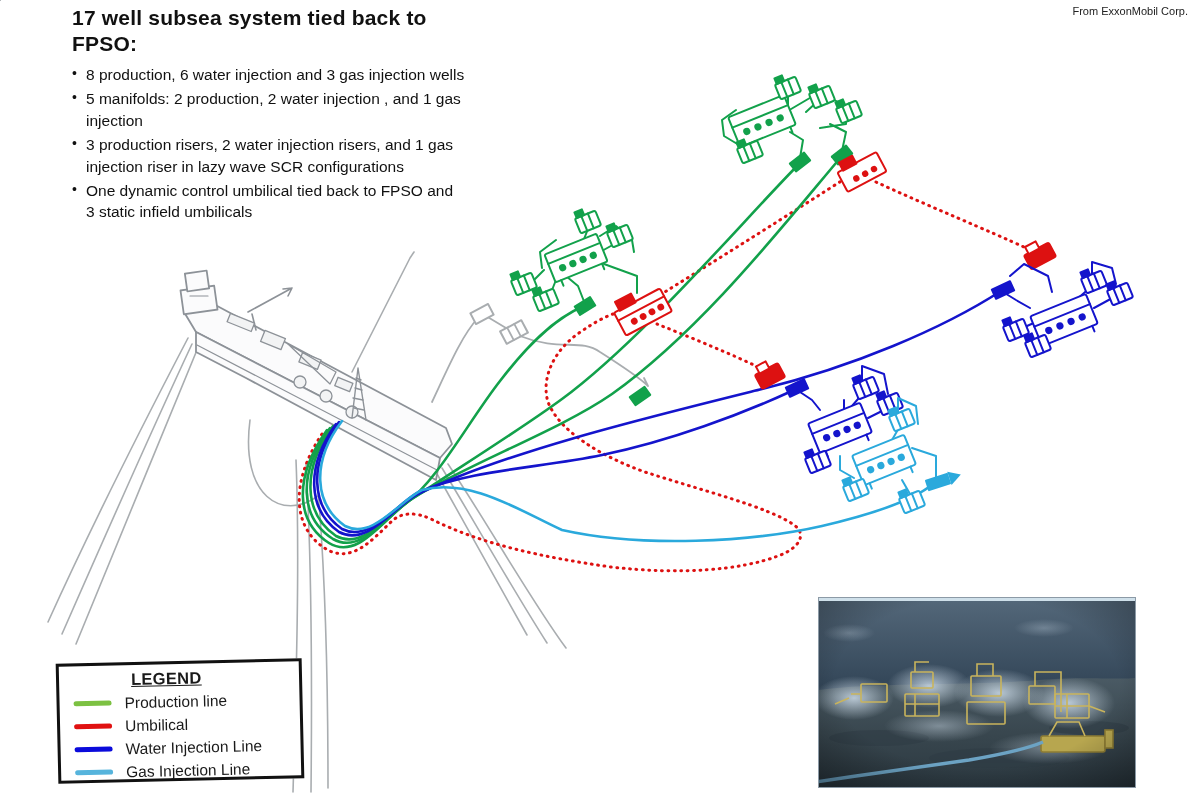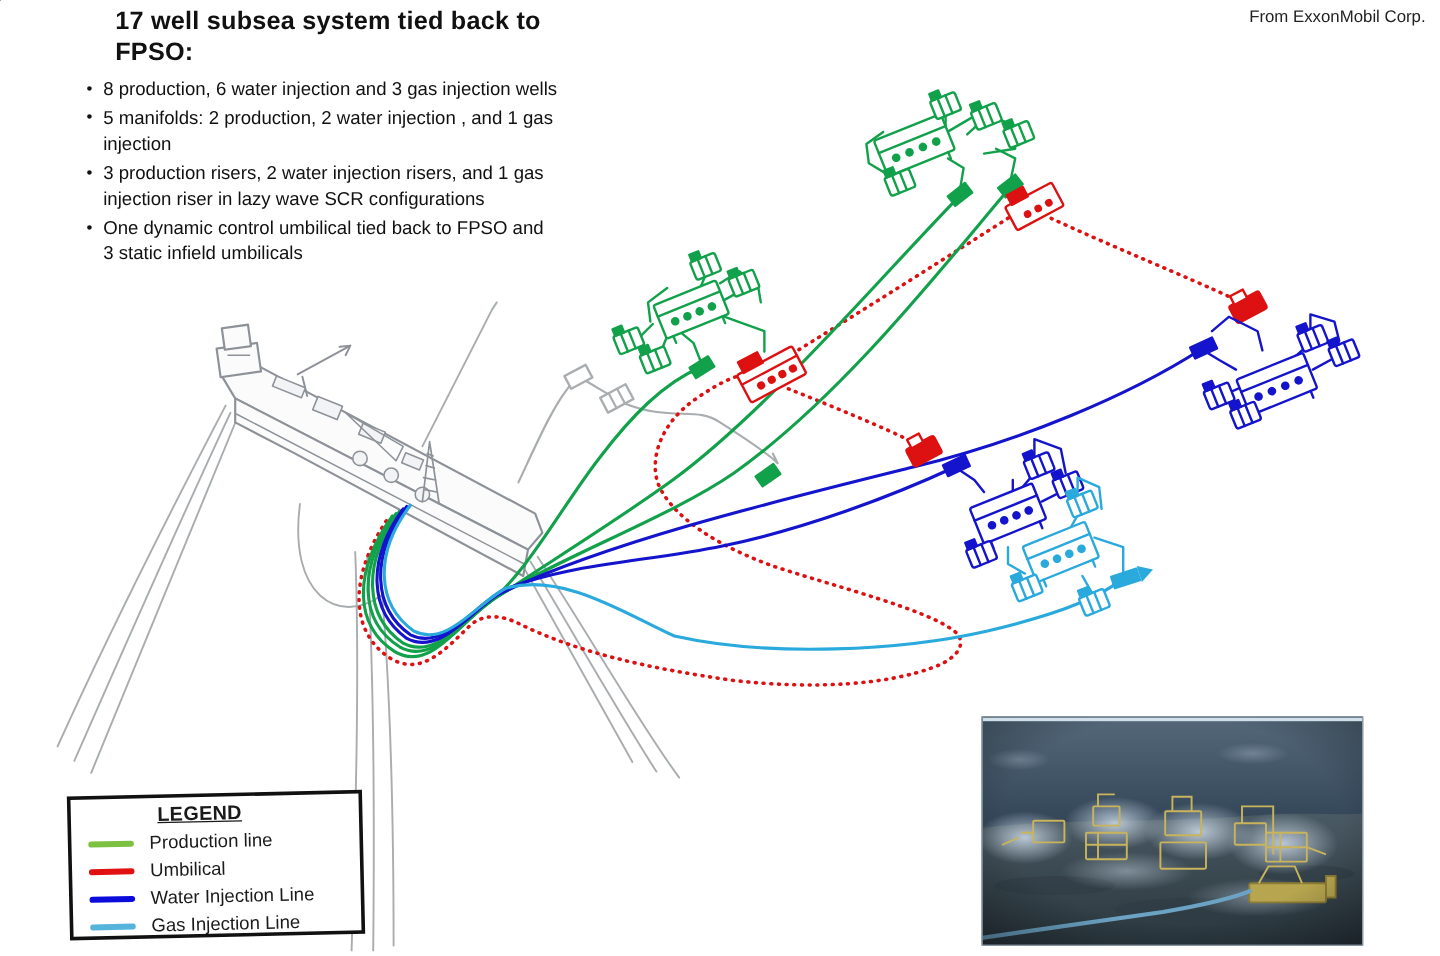--- a/index.html
+++ b/index.html
@@ -1,25 +1,25 @@
 <!DOCTYPE html>
 <html style="--c-prod: #12a14b; --c-umb: #dd1111; --c-water: #1414cc; --c-gas: #2aa9dc; --c-struct: #8d9298; --c-moor: #a9adb0;"><head>
 <meta charset="utf-8">
 <style>
   html,body{margin:0;padding:0;}
   body{
     width:1200px;height:797px;position:relative;background:#ffffff;overflow:hidden;
     font-family:"Liberation Sans", sans-serif;color:#1a1a1a;
   }
   
-  .attribution{position:absolute;top:5px;right:12px;font-size:14px;color:#222;}
+  .attribution{position:absolute;top:5px;right:12px;font-size:11px;color:#222;}
   .title{
     position:absolute;top:5px;left:72px;width:430px;
     font-size:21px;font-weight:bold;line-height:1.22;letter-spacing:.2px;
-    white-space:pre-wrap;color:#111;margin-left:24px;
+    white-space:pre-wrap;color:#111;
   }
   .bullets{position:absolute;top:64px;left:72px;width:462px;margin:0;padding:0;list-style:none;}
   .bullets li{
     position:relative;padding-left:14px;margin:0 0 3px 0;
     font-size:15.5px;line-height:1.38;white-space:pre-wrap;color:#111;
   }
   .bullets li .dot{position:absolute;left:0;top:0;font-size:14px;}
   
   .diagram{position:absolute;left:0;top:0;}
   

